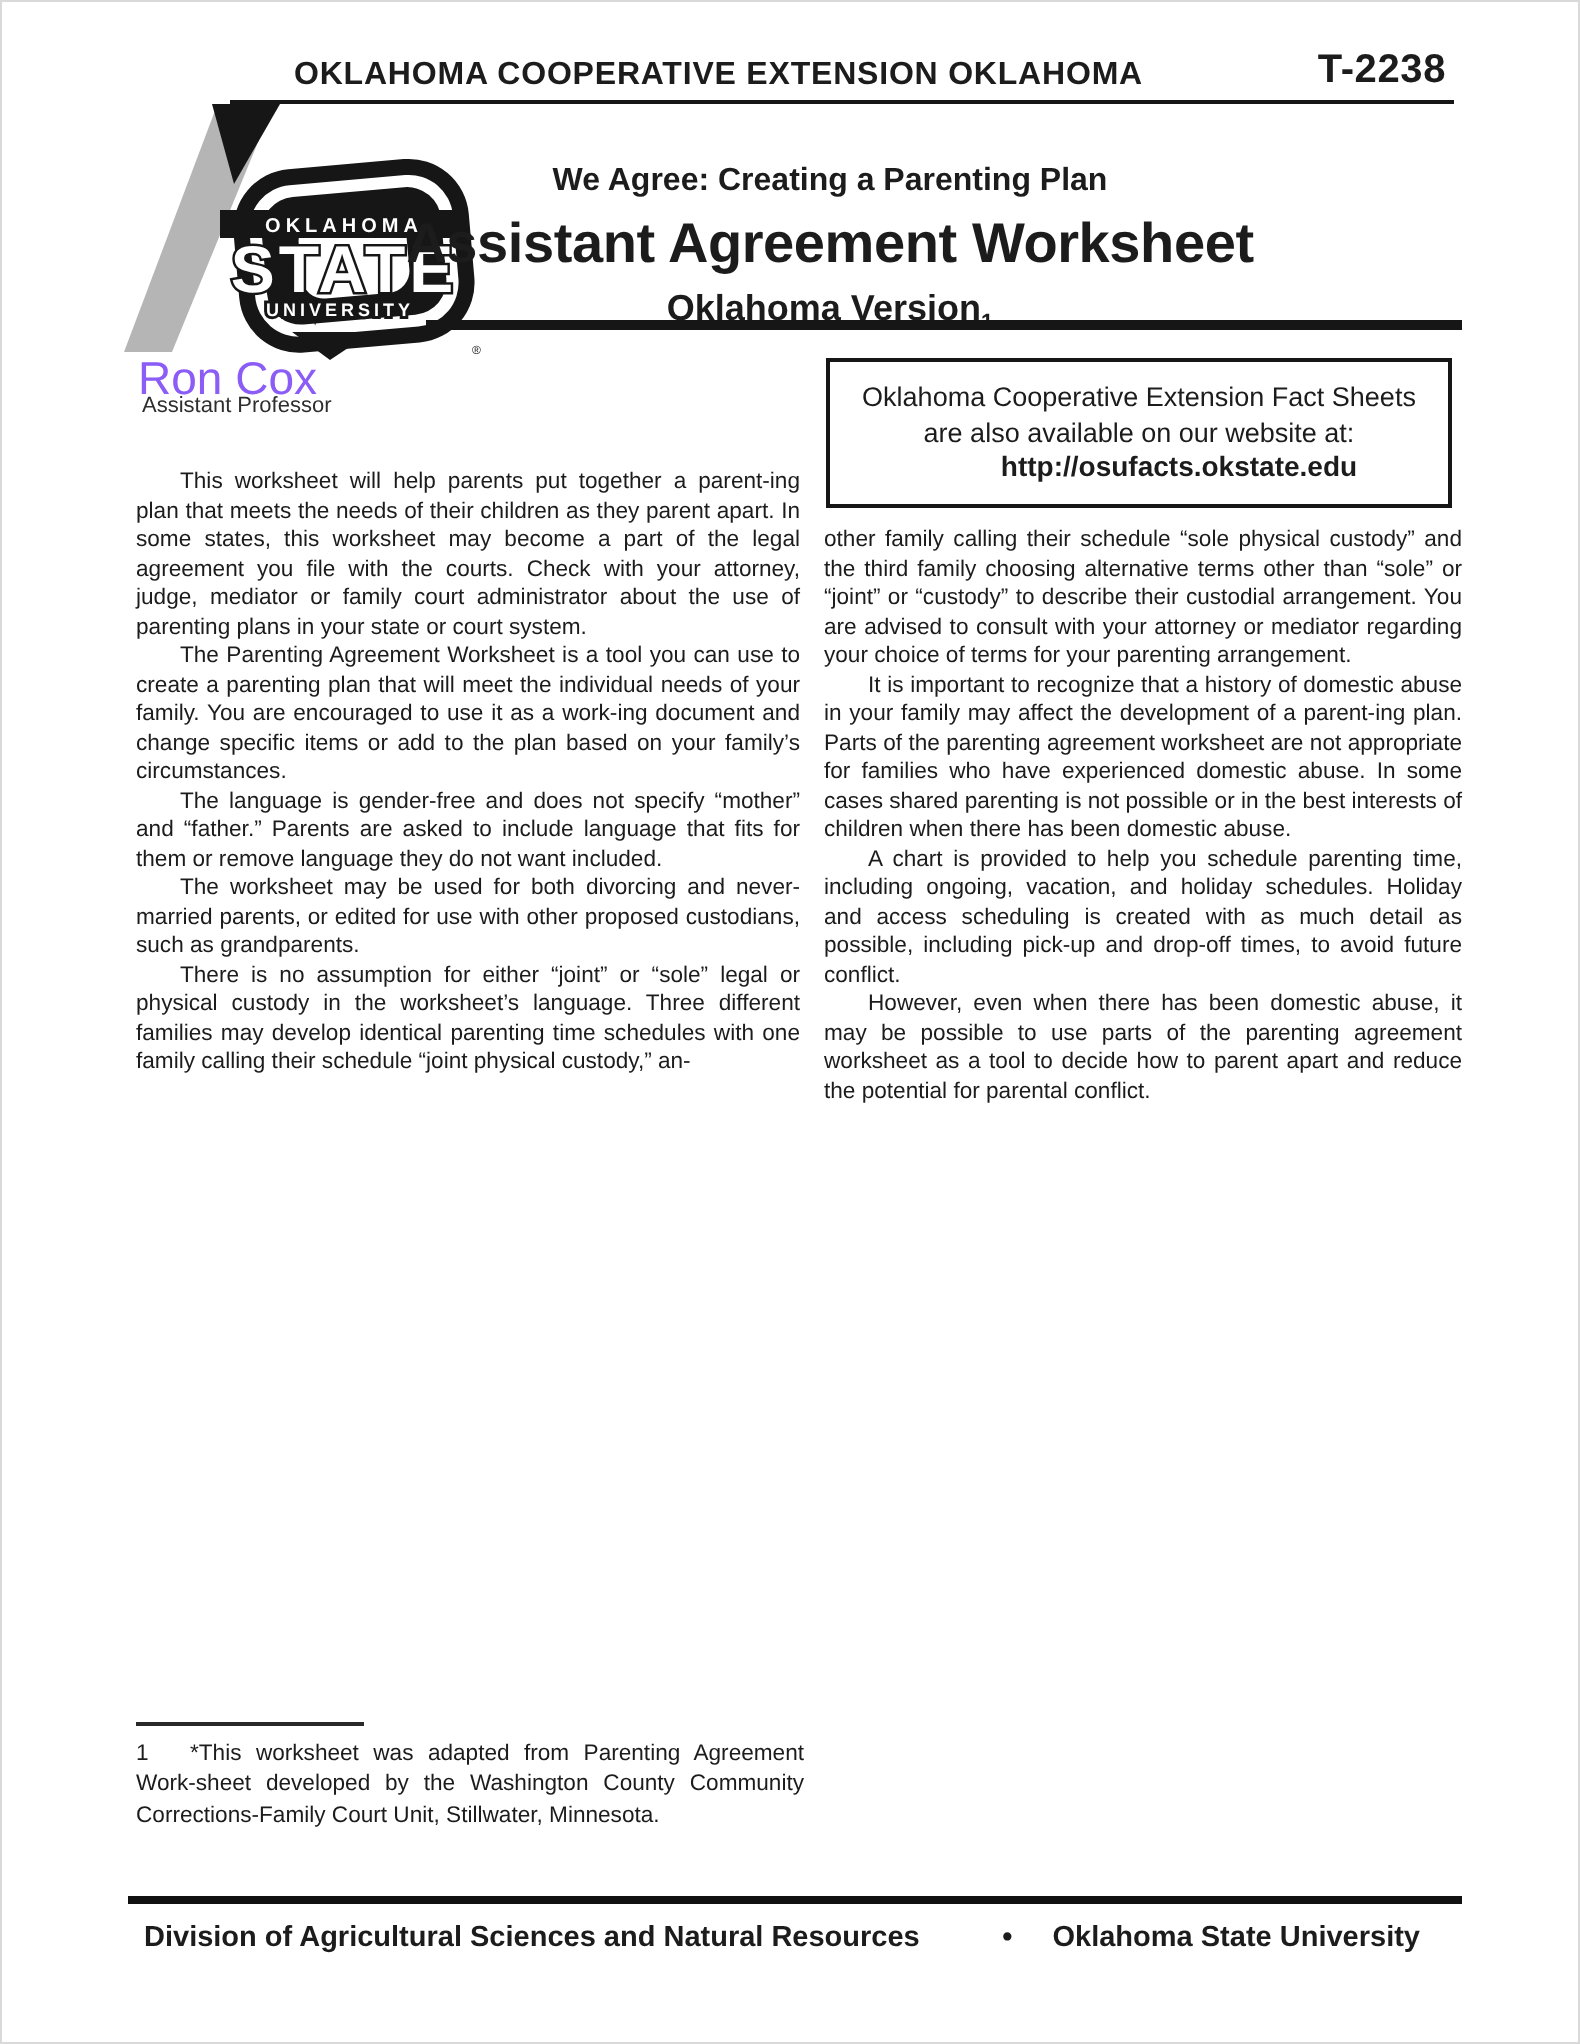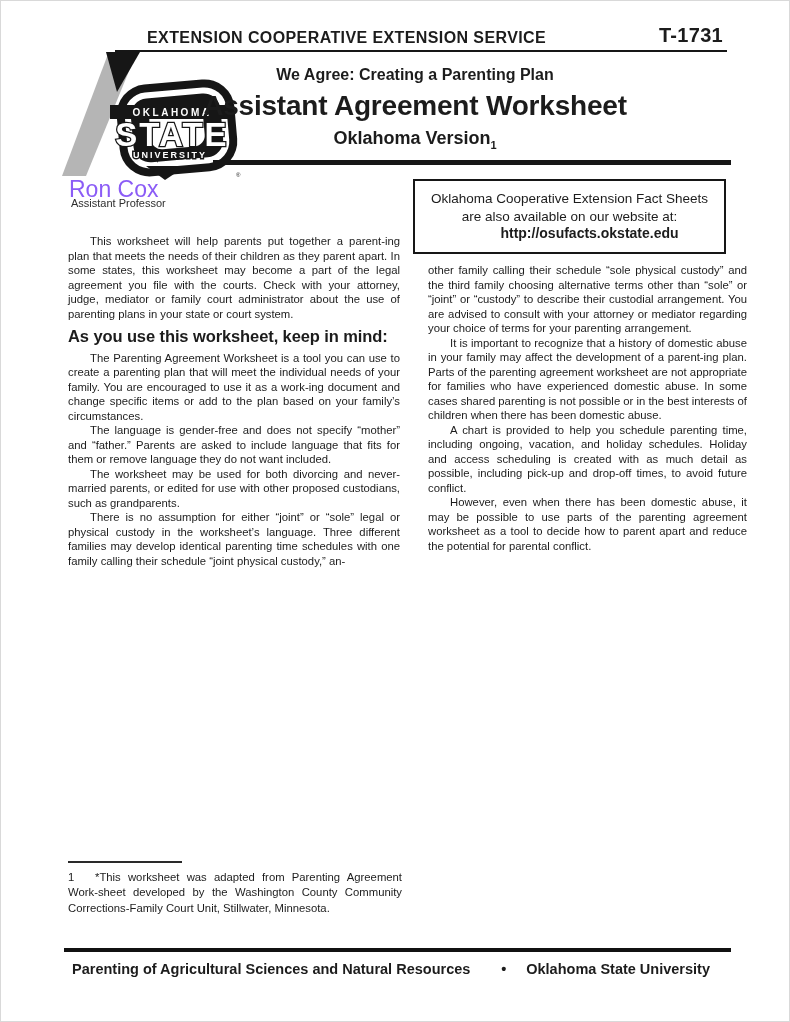--- a/index.html
+++ b/index.html
@@ -22,42 +22,42 @@
     position:absolute;right:67px;top:24px;
     font-size:20px;font-weight:bold;letter-spacing:.3px;
   }
   .masthead-rule{
     position:absolute;left:115px;top:50px;width:612px;height:2px;background:#161616;
   }
   
   .logo{position:absolute;left:58px;top:50px;width:210px;height:130px;}
   
   .titleblock{position:absolute;left:180px;top:66px;width:470px;text-align:center;}
-  .title-series{font-size:16px;font-weight:bold;margin:0 0 6px 0;}
+  .title-series{font-size:16px;font-weight:bold;margin:16px 0 6px 0;}
   .title-main{font-size:28px;font-weight:bold;margin:0 0 6px 0;letter-spacing:-.2px;}
   .title-version{font-size:18px;font-weight:bold;margin:0;}
   .title-version sub{font-size:11px;font-weight:bold;}
   .title-rule{position:absolute;left:213px;top:160px;width:518px;height:5px;background:#161616;}
   
   .author-name{position:absolute;left:69px;top:176px;font-size:23px;color:#8b5cf6;}
   .author-title{position:absolute;left:71px;top:197px;font-size:11px;color:#2e2e2e;}
   
   .fact-box{
     position:absolute;left:413px;top:179px;width:313px;height:75px;
     border:2px solid #161616;box-sizing:border-box;
     display:flex;flex-direction:column;justify-content:center;
     text-align:center;font-size:13.5px;line-height:17.5px;
   }
   .fact-box .url{font-weight:bold;font-size:14px;padding-left:40px;}
   
   .col{position:absolute;width:332px;font-size:11.3px;line-height:14.5px;text-align:justify;}
   .col p{margin:0;text-indent:22px;}
   .col p.no-indent{text-indent:0;}
   .col-left{left:68px;top:234px;}
-  .col-right{left:412px;top:263px;width:319px;margin-left:16px;}
+  .col-right{left:412px;top:263px;width:319px;}
   .col-heading{
     font-size:16.5px;font-weight:bold;text-align:left;text-indent:0;
     margin:8px 0 7px 0;letter-spacing:-.1px;
   }
   
   .footnote-rule{position:absolute;left:68px;top:861px;width:114px;height:2px;background:#2a2a2a;}
   .footnote{position:absolute;left:68px;top:870px;width:334px;font-size:11.3px;line-height:15.3px;text-align:justify;}
   .footnote .fn-marker{display:inline-block;width:27px;text-indent:0;}
   
   .footer-rule{position:absolute;left:64px;top:948px;width:667px;height:4px;background:#111;}
@@ -66,22 +66,22 @@
     display:flex;align-items:baseline;
     font-size:14.5px;font-weight:bold;
   }
   .footer-row .footer-right-group{margin-left:auto;display:flex;gap:20px;align-items:baseline;}
 </style>
 </head>
 <body>
 
 <div class="page">
 
-  <div class="masthead-service">EXTENSION COOPERATIVE EXTENSION SERVICE</div>
-  <div class="masthead-docnum">T-1731</div>
+  <div class="masthead-service">OKLAHOMA COOPERATIVE EXTENSION OKLAHOMA</div>
+  <div class="masthead-docnum">T-2238</div>
   <div class="masthead-rule"></div>
 
   <svg class="logo" viewBox="0 0 210 130" aria-hidden="true">
     <polygon points="50,4 78,4 28,126 4,126" fill="#b5b5b5"></polygon>
     <polygon points="48,2 82,2 59,42" fill="#161616"></polygon>
     <g transform="rotate(-5 118 78)">
       <rect x="60" y="32" width="118" height="92" rx="30" fill="#161616"></rect>
       <rect x="68" y="40" width="102" height="76" rx="22" fill="#ffffff"></rect>
       <rect x="74" y="46" width="90" height="64" rx="17" fill="#161616"></rect>
       <rect x="92" y="58" width="54" height="40" rx="11" fill="#ffffff"></rect>
@@ -105,41 +105,40 @@
   <div class="author-title">Assistant Professor</div>
 
   <div class="fact-box">
     <div>Oklahoma Cooperative Extension Fact Sheets</div>
     <div>are also available on our website at:</div>
     <div class="url">http://osufacts.okstate.edu</div>
   </div>
 
   <div class="col col-left">
     <p>This worksheet will help parents put together a parent-ing plan that meets the needs of their children as they parent apart. In some states, this worksheet may become a part of the legal agreement you file with the courts. Check with your attorney, judge, mediator or family court administrator about the use of parenting plans in your state or court system.</p>
-    <div class="col-heading">As you use this worksheet, keep in mind:</div>
     <p>The Parenting Agreement Worksheet is a tool you can use to create a parenting plan that will meet the individual needs of your family. You are encouraged to use it as a work-ing document and change specific items or add to the plan based on your family’s circumstances.</p>
     <p>The language is gender-free and does not specify “mother” and “father.” Parents are asked to include language that fits for them or remove language they do not want included.</p>
     <p>The worksheet may be used for both divorcing and never-married parents, or edited for use with other proposed custodians, such as grandparents.</p>
     <p>There is no assumption for either “joint” or “sole” legal or physical custody in the worksheet’s language. Three different families may develop identical parenting time schedules with one family calling their schedule “joint physical custody,” an-</p>
   </div>
 
   <div class="col col-right">
     <p class="no-indent">other family calling their schedule “sole physical custody” and the third family choosing alternative terms other than “sole” or “joint” or “custody” to describe their custodial arrangement. You are advised to consult with your attorney or mediator regarding your choice of terms for your parenting arrangement.</p>
     <p>It is important to recognize that a history of domestic abuse in your family may affect the development of a parent-ing plan. Parts of the parenting agreement worksheet are not appropriate for families who have experienced domestic abuse. In some cases shared parenting is not possible or in the best interests of children when there has been domestic abuse.</p>
     <p>A chart is provided to help you schedule parenting time, including ongoing, vacation, and holiday schedules. Holiday and access scheduling is created with as much detail as possible, including pick-up and drop-off times, to avoid future conflict.</p>
     <p>However, even when there has been domestic abuse, it may be possible to use parts of the parenting agreement worksheet as a tool to decide how to parent apart and reduce the potential for parental conflict.</p>
   </div>
 
   <div class="footnote-rule"></div>
   <div class="footnote">
     <span class="fn-marker">1</span><span>*This worksheet was adapted from Parenting Agreement Work-sheet developed by the Washington County Community Corrections-Family Court Unit, Stillwater, Minnesota.</span>
   </div>
 
   <div class="footer-rule"></div>
   <div class="footer-row">
-    <span>Parenting of Agricultural Sciences and Natural Resources</span>
+    <span>Division of Agricultural Sciences and Natural Resources</span>
     <span class="footer-right-group">
       <span>•</span>
       <span>Oklahoma State University</span>
     </span>
   </div>
 
 </div>
 
 </body></html>

